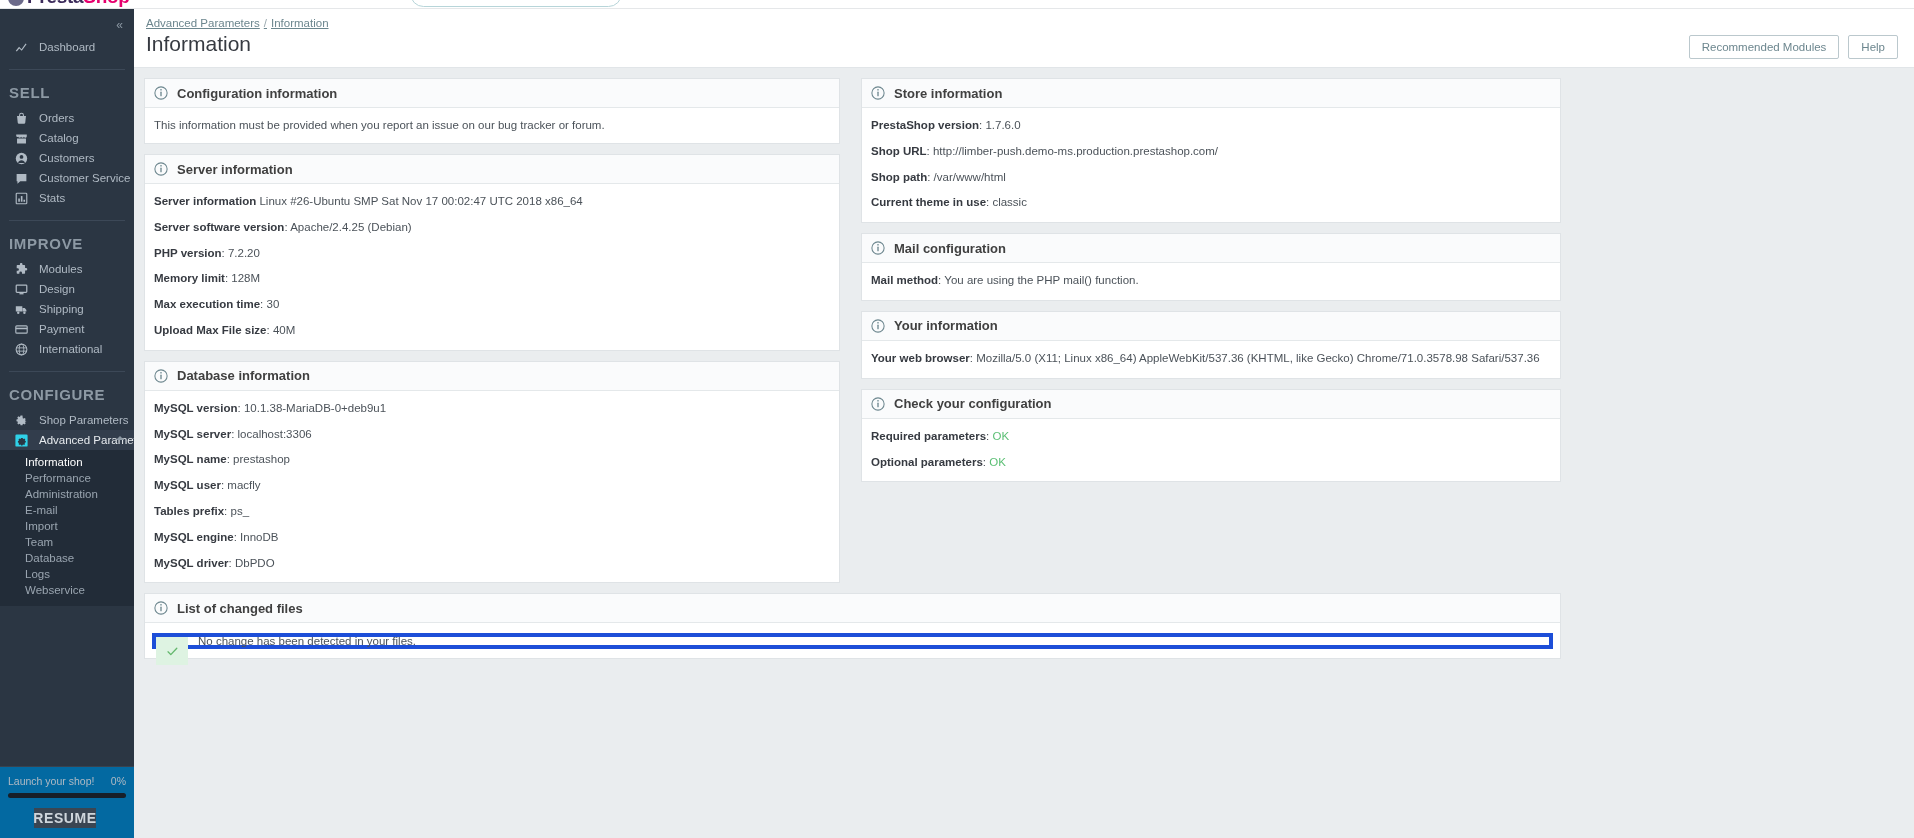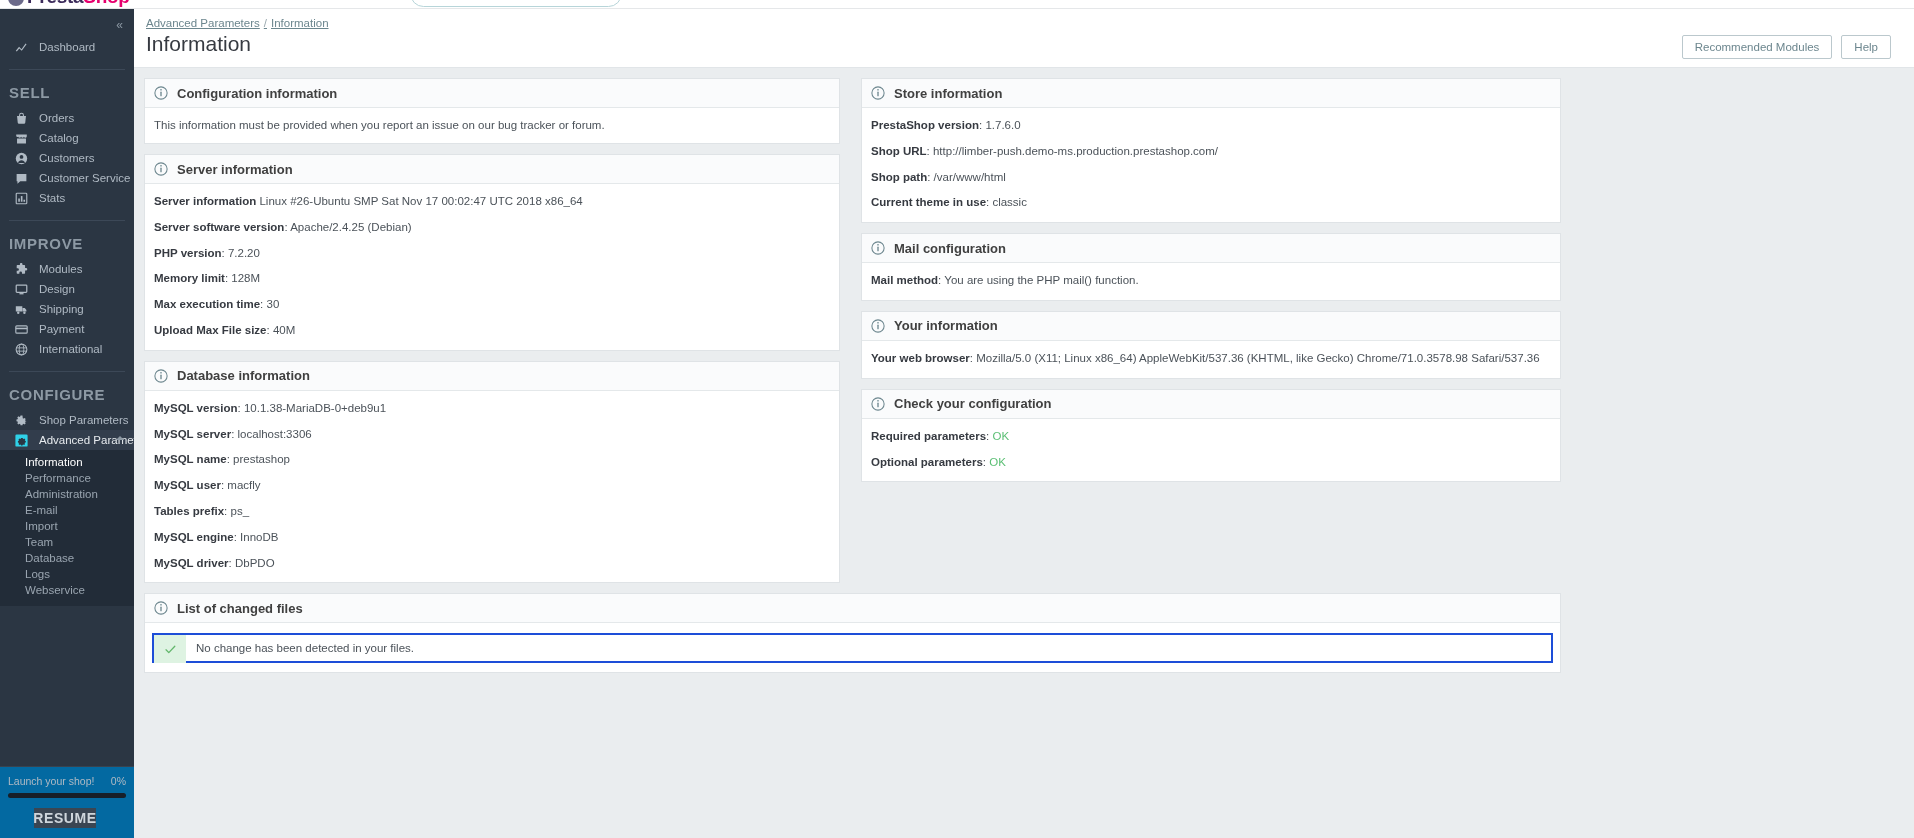--- a/index.html
+++ b/index.html
@@ -106,21 +106,21 @@
     position: absolute; left: 12px; top: 8px;
     font-size: 11.5px; color: #6c868e; text-decoration: underline;
   }
   #breadcrumb .crumb-sep { margin: 0 4px; color: #9aa8ae; }
   #breadcrumb .crumb-cur { color: #6c868e; }
   #page-title {
     position: absolute; left: 12px; top: 23px;
     font-size: 21px; font-weight: 400; color: #363a41;
   }
   #header-actions {
-    position: absolute; right: 23px; top: 26px; display: flex; gap: 9px;
+    position: absolute; right: 16px; top: 26px; display: flex; gap: 9px;
   }
   .hdr-btn {
     height: 24px; padding: 0 12px; border: 1px solid #bbc8cd;
     background: #ffffff; color: #6c868e; font-size: 11.5px;
     display: flex; align-items: center; justify-content: center;
     cursor: pointer; border-radius: 2px;
     font-family: "Liberation Sans", sans-serif;
   }
 
   
@@ -157,22 +157,22 @@
   .kv b { font-weight: 700; color: #363a41; }
   .kv .ok { color: #5bbf74; }
   .plain-text {
     font-size: 11.5px; color: #4b5259;
   }
 
   
   #bottom-panel { width: 1417px; }
   .alert-success {
     display: flex; align-items: center;
-    border: 2px solid #1d4ed8; background: #ffffff;
-    height: 30px; margin: 10px 7px 9px 7px;
+    border: 4px solid #1d4ed8; background: #ffffff;
+    height: 16px; margin: 10px 7px 9px 7px;
   }
   .alert-icon-box {
     width: 32px; height: 28px; background: #def3e2;
     display: flex; align-items: center; justify-content: center;
     flex: 0 0 32px; align-self: stretch;
   }
   .alert-icon-box svg { width: 13px; height: 13px; }
   .alert-text {
     font-size: 11.5px; color: #4b5259; padding-left: 10px;
   }

